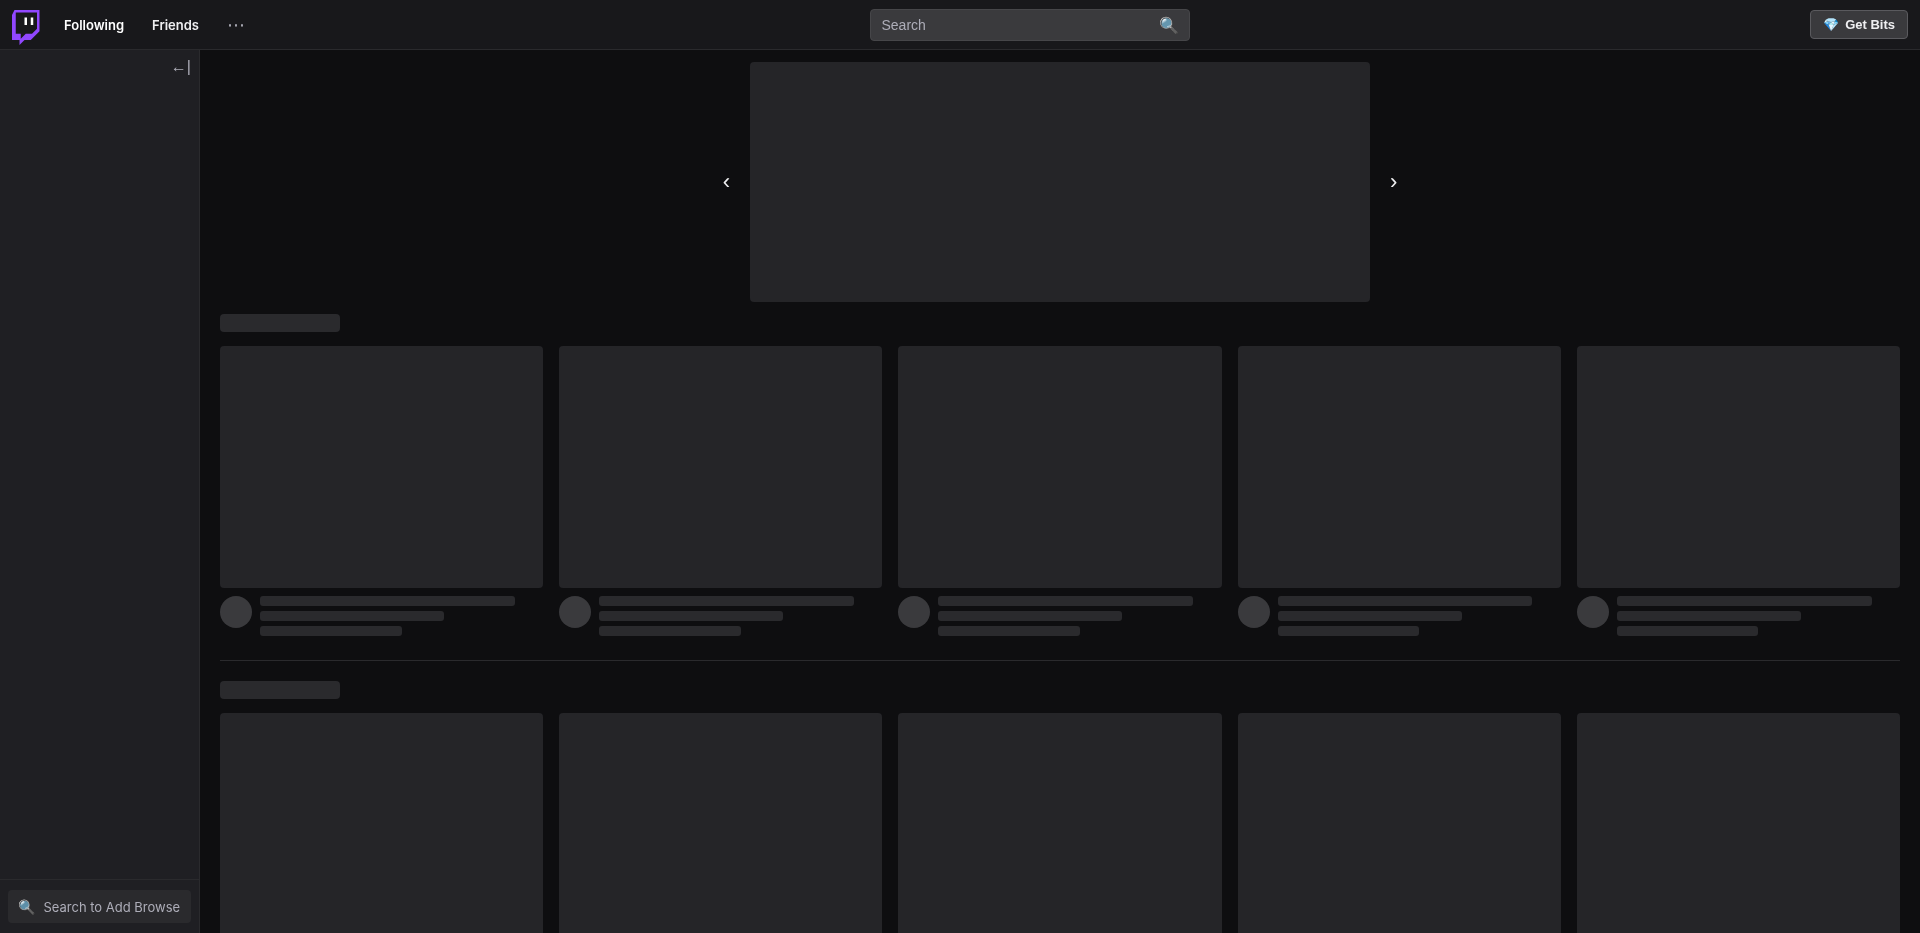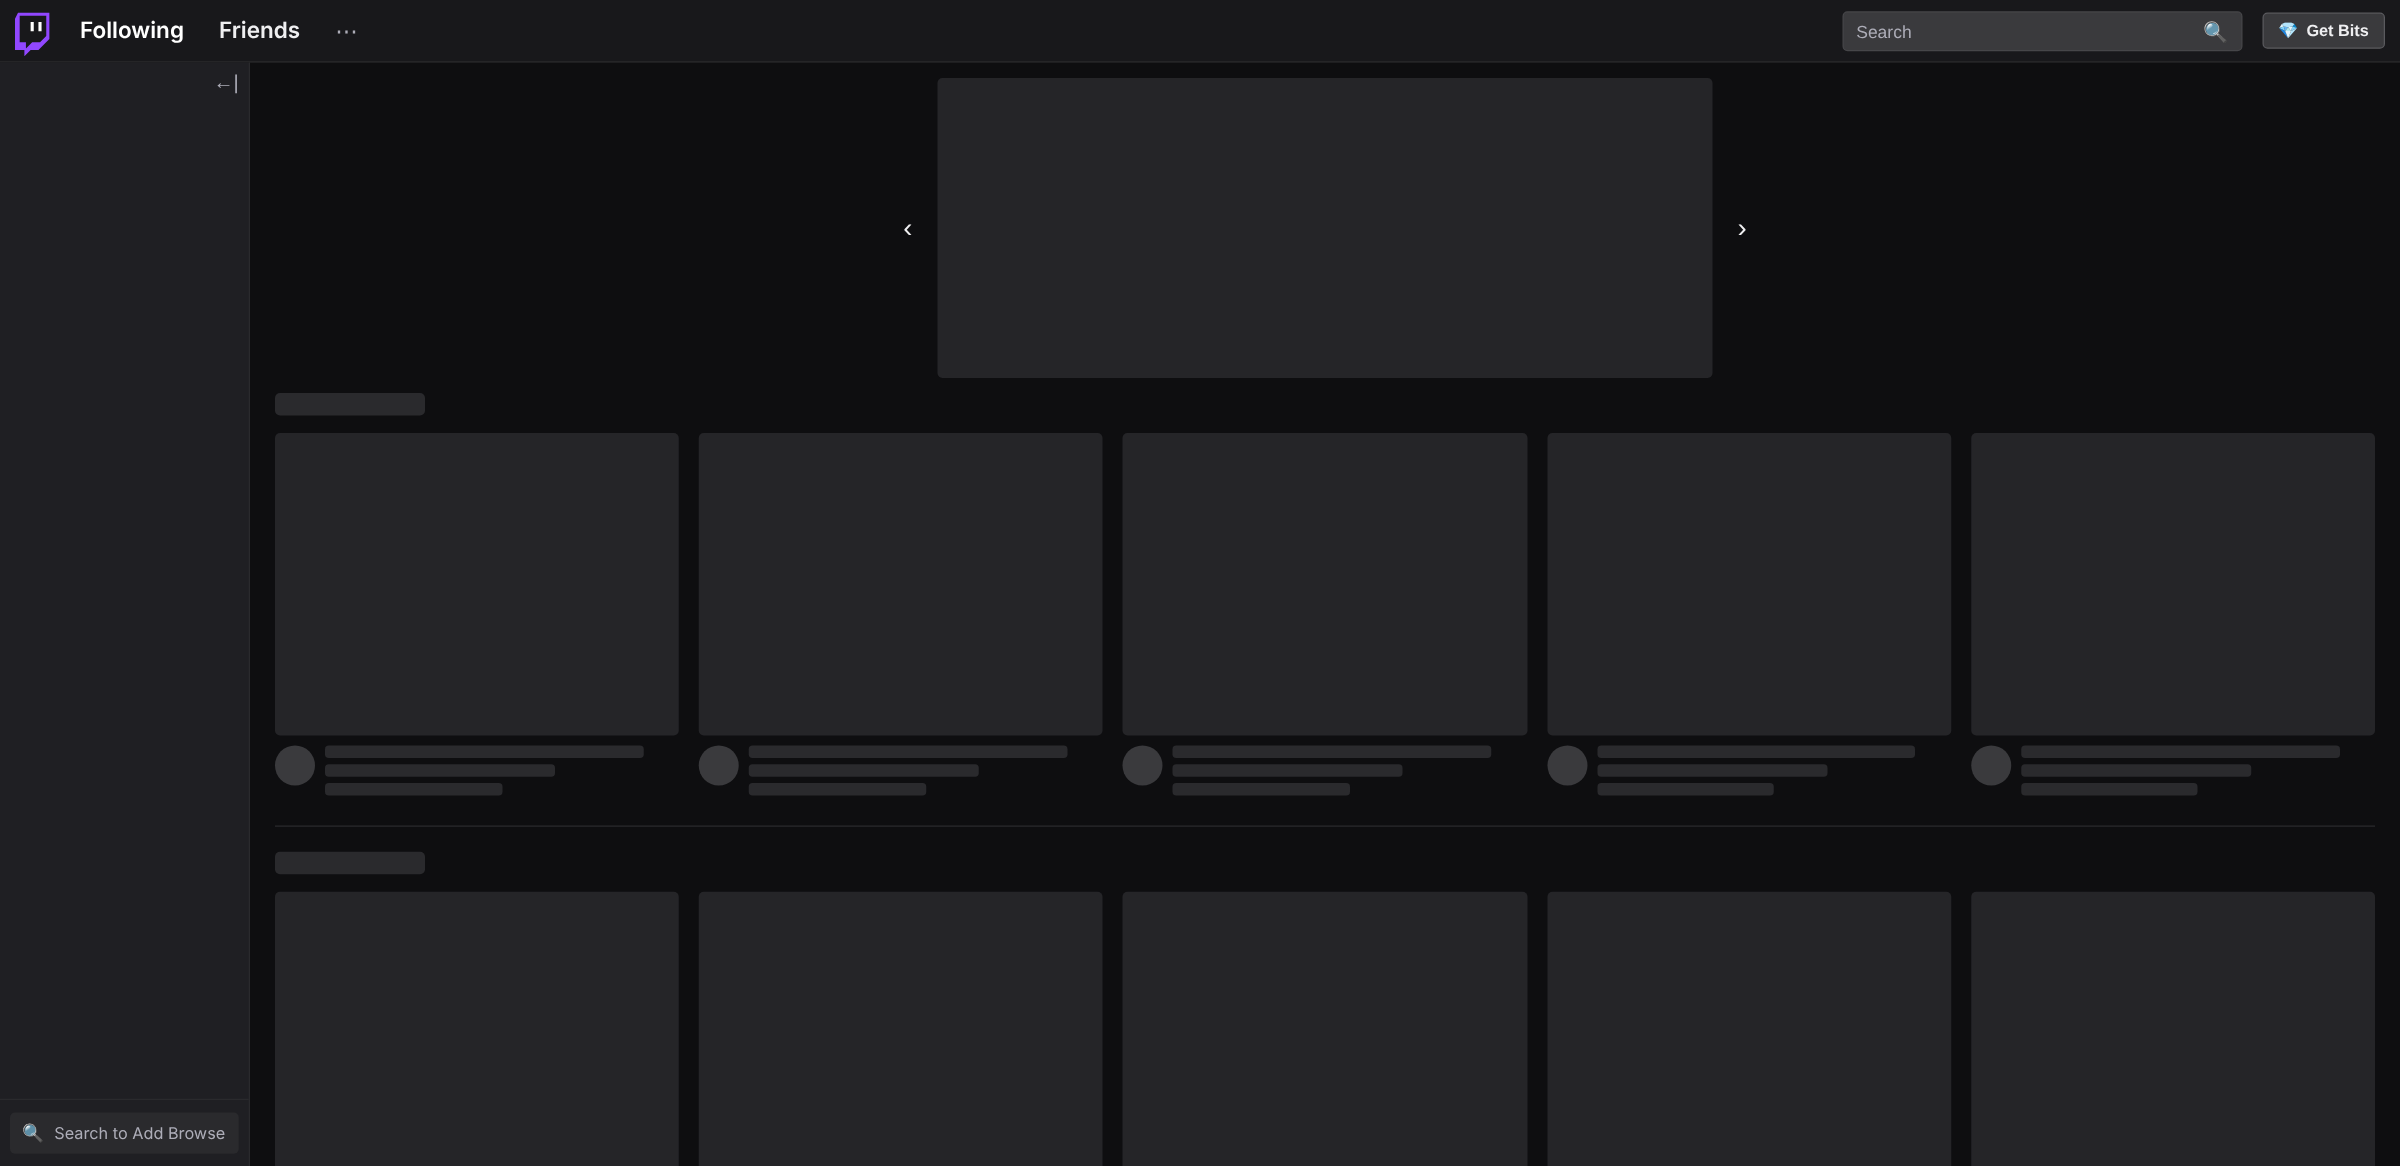--- a/index.html
+++ b/index.html
@@ -21,39 +21,39 @@
       padding: 0 12px;
       gap: 16px;
       border-bottom: 1px solid #2a2a2d;
     }
     .topnav-logo {
       width: 30px;
       height: 30px;
       flex-shrink: 0;
     }
     .topnav-link {
-      font-size: 18px;
+      font-size: 13px;
       font-weight: 600;
       color: #efeff1;
       cursor: pointer;
       padding: 4px 6px;
     }
     .topnav-link.active {
       color: #ffffff;
     }
     .topnav-more {
       font-size: 18px;
       color: #adadb8;
       cursor: pointer;
       padding: 4px 6px;
     }
     .topnav-search-wrap {
       flex: 1;
       display: flex;
-      justify-content: flex-end;
+      justify-content: center;
     }
     .topnav-search {
       display: flex;
       align-items: center;
       background: #3a3a3d;
       border: 1px solid #464649;
       border-radius: 4px;
       width: 320px;
       height: 32px;
       padding: 0 10px;

